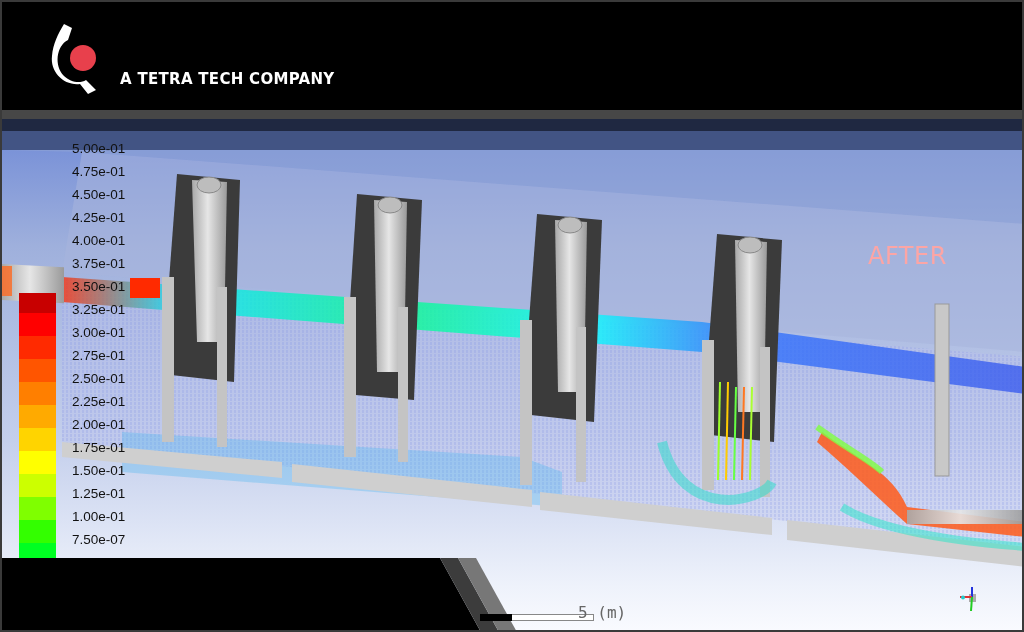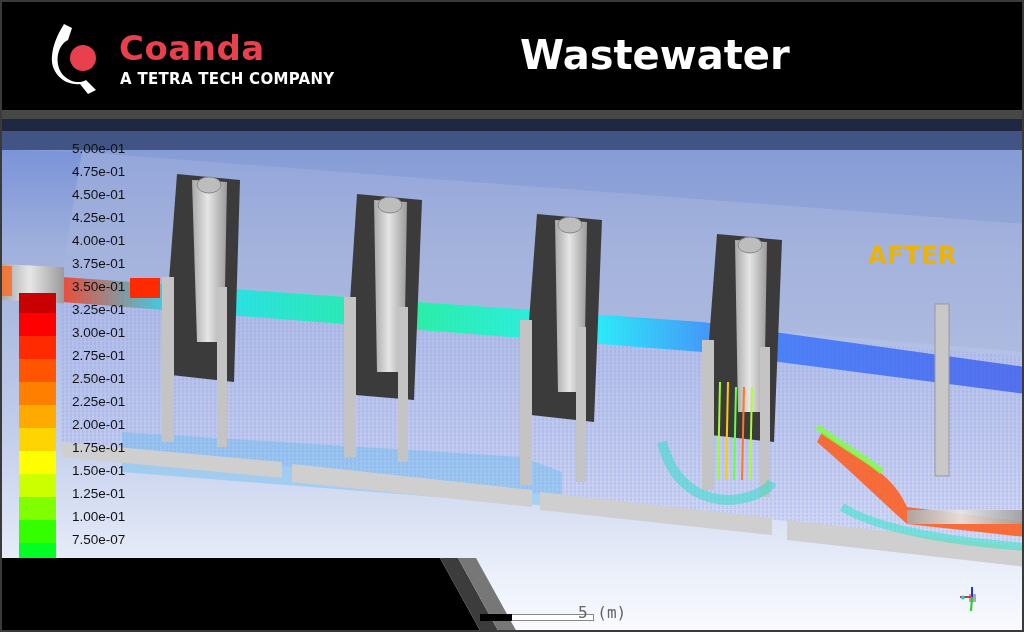--- a/index.html
+++ b/index.html
@@ -20,21 +20,21 @@
   .viewport { position:absolute; left:0; top:148px; width:1024px; height:484px; background:linear-gradient(#7b93d8 0%, #9fb0dc 20%, #c4cfec 60%, #eef2fb 90%, #fafbff 100%); overflow:hidden; }
   .scene { position:absolute; left:0; top:-148px; width:1024px; height:632px; }
 
   
   .legend { position:absolute; left:17px; top:143px; width:37px; }
   .legend-swatch { width:37px; height:23px; }
   .legend-labels { position:absolute; left:70px; top:135px; }
   .legend-label { height:23px; font-family:Liberation Sans, sans-serif; font-size:13.5px; color:#111; line-height:23px; white-space:nowrap; }
 
   
-  .after-label { position:absolute; left:866px; top:240px; font-family:"DejaVu Sans", sans-serif; font-weight:bold; font-size:24px; color:#eab308; letter-spacing:0.5px; }
+  .after-label { position:absolute; left:866px; top:240px; font-family:"DejaVu Sans", sans-serif; font-weight:normal; font-size:24px; color:#fca5a5; letter-spacing:0.5px; }
 
   
   .footer { position:absolute; left:0; top:556px; width:520px; height:76px; }
   .footer-title { position:absolute; left:27px; top:574px; color:#fff; font-family:"DejaVu Sans", sans-serif; font-weight:bold; font-size:26px; }
   .footer-sub { position:absolute; left:278px; top:582px; color:#fff; font-family:"DejaVu Sans", sans-serif; font-style:italic; font-size:22px; }
 
   .scale-bar { position:absolute; left:478px; top:612px; width:112px; height:5px; border:1px solid #888; background:#fff; }
   .scale-bar-black { position:absolute; left:-1px; top:-1px; width:32px; height:7px; background:#000; }
   .scale-label { position:absolute; left:576px; top:601px; font-family:"DejaVu Sans Mono", monospace; font-size:16px; color:#666; }
 
@@ -43,23 +43,21 @@
 </head>
 <body>
 
 <div class="frame">
 
   <div class="header">
     <svg class="logo" viewBox="0 0 60 72">
       <path d="M14 2 L22 6 L18 18 C6 24 4 44 14 54 C20 60 30 62 36 58 L46 68 L38 72 L30 62 C14 64 0 50 2 34 C3 22 8 12 14 2 Z" fill="#ffffff"></path>
       <circle cx="33" cy="36" r="13" fill="#e8404c"></circle>
     </svg>
-    <div class="brand-name">Coanda</div>
     <div class="brand-tag">A TETRA TECH COMPANY</div>
-    <div class="header-title">Wastewater</div>
   </div>
   <div class="band1"></div>
   <div class="band2"></div>
   <div class="band3"></div>
 
   <div class="viewport">
     <svg class="scene" viewBox="0 0 1024 632" preserveAspectRatio="none">
       <defs>
         <linearGradient id="cyl" x1="0" x2="1" y1="0" y2="0">
           <stop offset="0" stop-color="#a8a8a8"></stop>

